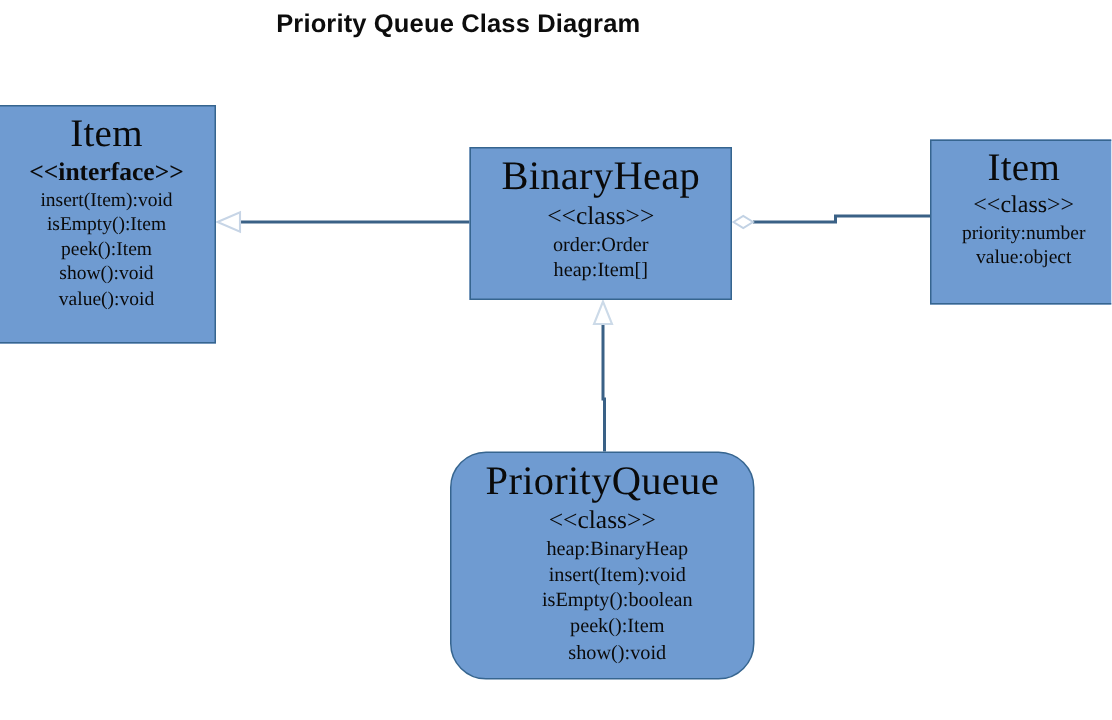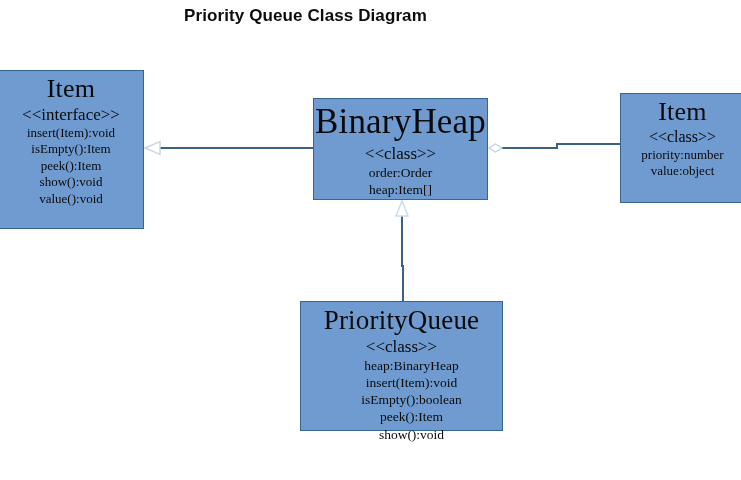--- a/index.html
+++ b/index.html
@@ -51,28 +51,28 @@
   .node .mem {
     display: block;
     font-size: 13.5px;
     line-height: 1.27;
     white-space: nowrap;
     text-align: center;
   }
   #node-heap   { left: -2px;  top: 70px;  width: 146px; height: 159px; }
   #node-binaryheap { left: 313px; top: 98px; width: 175px; height: 102px; }
   #node-item   { left: 620px; top: 93px;  width: 125px; height: 110px; }
-  #node-priorityqueue { left: 300px; top: 301px; width: 203px; height: 130px; }
+  #node-priorityqueue { left: 300px; top: 301px; width: 203px; height: 152px; border-radius: 24px; }
 
   #node-heap .nm { font-size: 26px; }
   #node-item .nm { font-size: 26px; }
-  #node-binaryheap .nm { font-size: 35px; }
+  #node-binaryheap .nm { font-size: 27px; }
   #node-priorityqueue .nm { font-size: 27px; }
 
-  #node-heap .st { font-size: 17px; }
+  #node-heap .st { font-size: 17px; font-weight: bold; }
   #node-item .st { font-size: 16px; }
   #node-binaryheap .st { font-size: 17px; }
   #node-priorityqueue .st { font-size: 17px; }
 
   #node-heap .mem { font-size: 13px; }
   #node-item .mem { font-size: 13px; }
   #node-binaryheap .mem { font-size: 13.5px; }
   #node-priorityqueue .mem { font-size: 13.5px; padding-left: 20px; }
 
   #edges {

